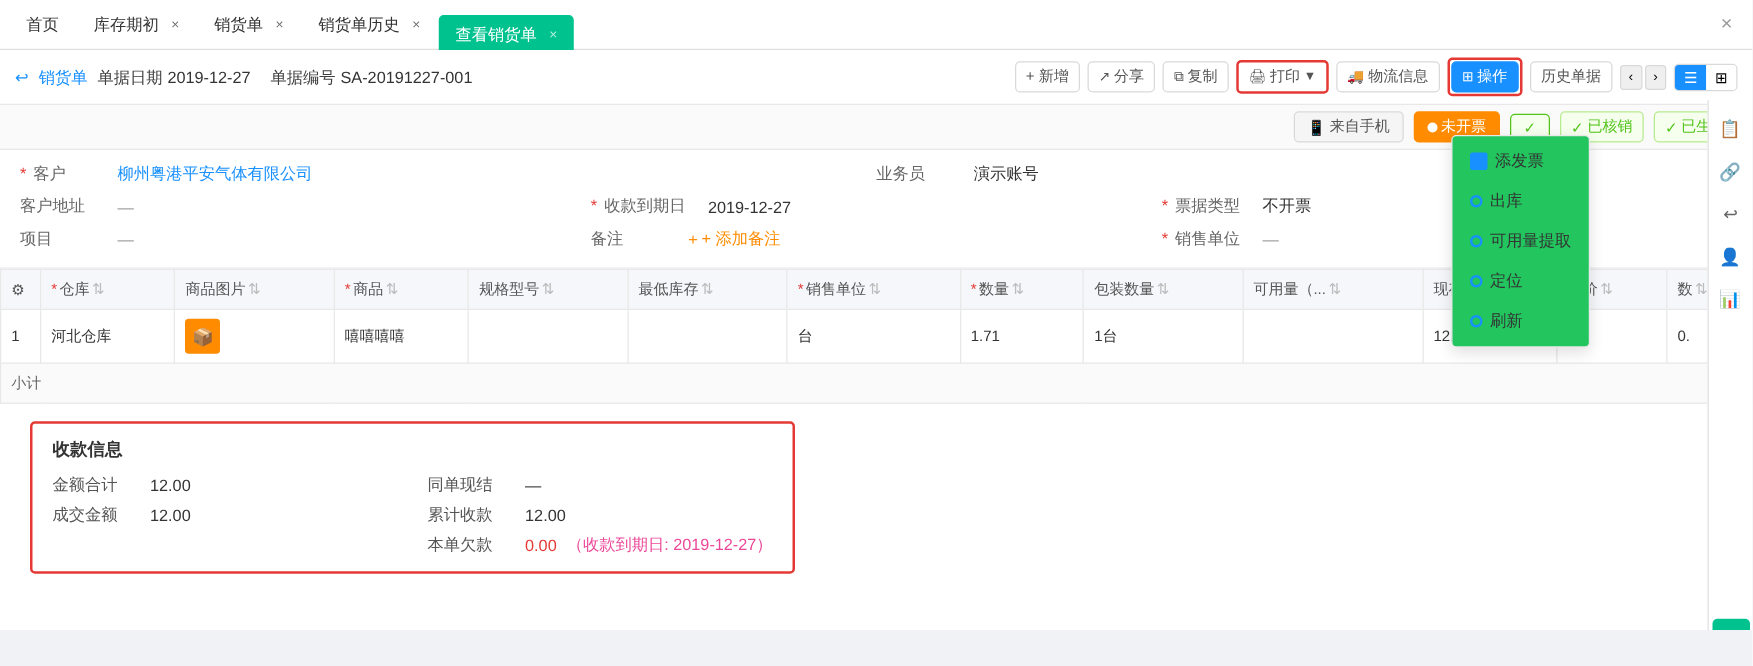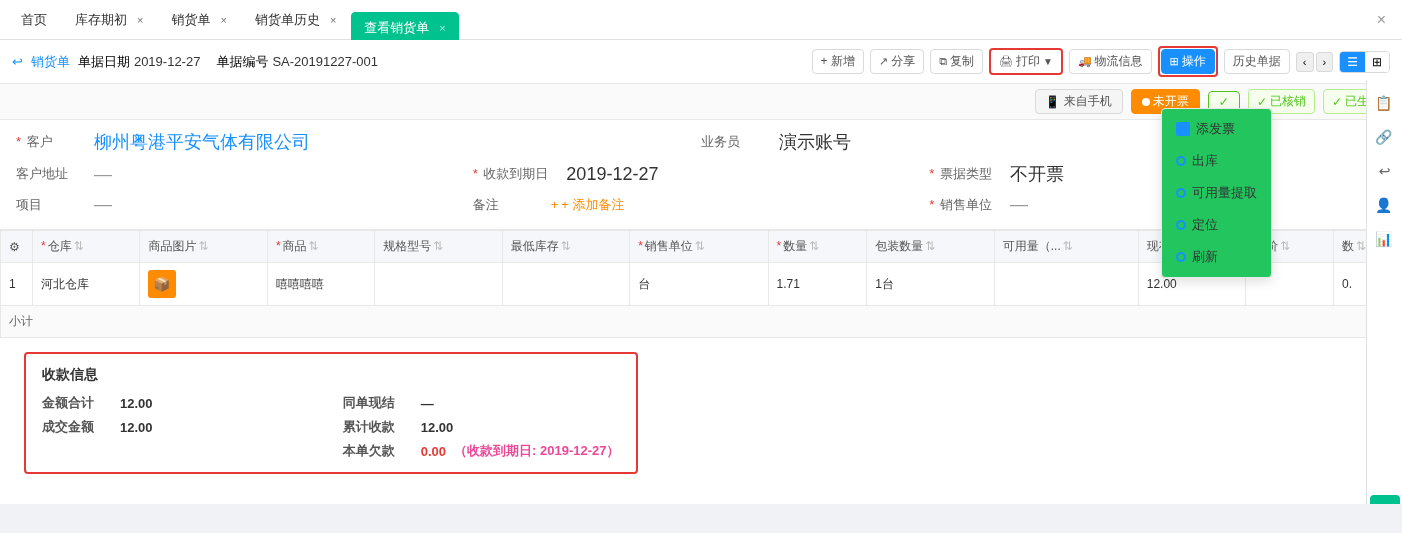--- a/index.html
+++ b/index.html
@@ -25,21 +25,21 @@
       height: calc(533px - 40px); overflow: hidden; position: relative;
     }
 
     
     .doc-toolbar {
       display: flex; align-items: center; padding: 6px 12px;
       border-bottom: 1px solid #e8e8e8; gap: 8px; background: #fff;
     }
     .doc-info { display: flex; align-items: center; gap: 16px; flex: 1; }
     .doc-info-item { display: flex; align-items: center; gap: 4px; font-size: 13px; }
-    .doc-info-label { color: #000000; }
+    .doc-info-label { color: #404040; }
     .doc-info-value { color: #333; font-weight: 500; }
 
     .toolbar-right { display: flex; align-items: center; gap: 6px; margin-left: auto; }
     .toolbar-btn {
       display: flex; align-items: center; gap: 3px; padding: 3px 8px;
       border: 1px solid #d9d9d9; border-radius: 4px; cursor: pointer;
       font-size: 12px; background: #fff; color: #555;
     }
     .toolbar-btn.active-tab-btn { background: #1890ff; color: #fff; border-color: #1890ff; }
     .toolbar-btn.outline-red { border: 2px solid #e53935; }
@@ -69,21 +69,21 @@
     .sec-btn.green-outline { border-color: #52c41a; color: #52c41a; background: #f6ffed; }
 
     
     .form-section {
       padding: 10px 16px 6px; background: #fff; border-bottom: 1px solid #e8e8e8;
     }
     .form-row { display: flex; align-items: center; gap: 0; margin-bottom: 8px; }
     .form-field { display: flex; align-items: center; gap: 18px; flex: 1; }
     .form-label { color: #666; font-size: 13px; white-space: nowrap; min-width: 60px; }
     .required-star { color: #e53935; margin-right: 2px; }
-    .form-value { color: #333; font-size: 18px; }
+    .form-value { color: #333; font-size: 13px; }
     .form-value.link { color: #1890ff; cursor: pointer; }
     .form-value.dash { color: #999; }
     .add-note { color: #ff8c00; cursor: pointer; font-size: 13px; display: flex; align-items: center; gap: 3px; }
 
     
     .table-section { background: #fff; }
     .data-table { width: 100%; border-collapse: collapse; font-size: 12px; }
     .data-table th {
       background: #f5f7fa; padding: 7px 8px; text-align: left;
       border: 1px solid #e8e8e8; font-weight: 500; color: #555;
@@ -102,21 +102,21 @@
       width: 28px; height: 28px; background: #ff8c00;
       border-radius: 3px; display: flex; align-items: center; justify-content: center;
     }
 
     
     .payment-section {
       border: 2px solid #e53935; border-radius: 4px; padding: 12px 16px;
       margin: 8px 12px; background: #fff; display: inline-block; min-width: 520px;
     }
     .payment-title { font-weight: bold; font-size: 14px; margin-bottom: 10px; }
-    .payment-grid { display: grid; grid-template-columns: 1fr 1fr; gap: 6px 24px; font-weight: bold; }
+    .payment-grid { display: grid; grid-template-columns: 1fr 1fr; gap: 6px 24px; }
     .payment-row { display: flex; align-items: center; gap: 8px; }
     .payment-label { color: #555; font-size: 13px; min-width: 70px; }
     .payment-value { color: #333; font-size: 13px; }
     .payment-value.red { color: #e53935; }
     .payment-value.date { color: #ec4899; }
 
     
     .dropdown-overlay {
       position: absolute; top: 68px; right: 130px;
       background: #22c55e; border: 1px solid #e8e8e8; border-radius: 4px;

